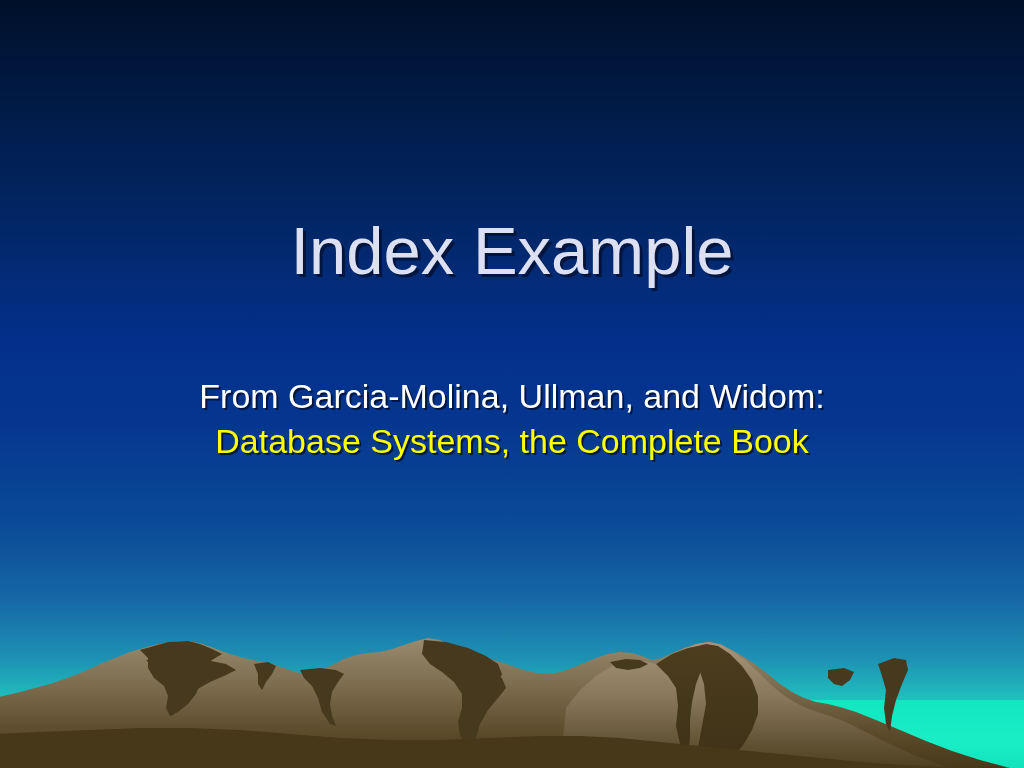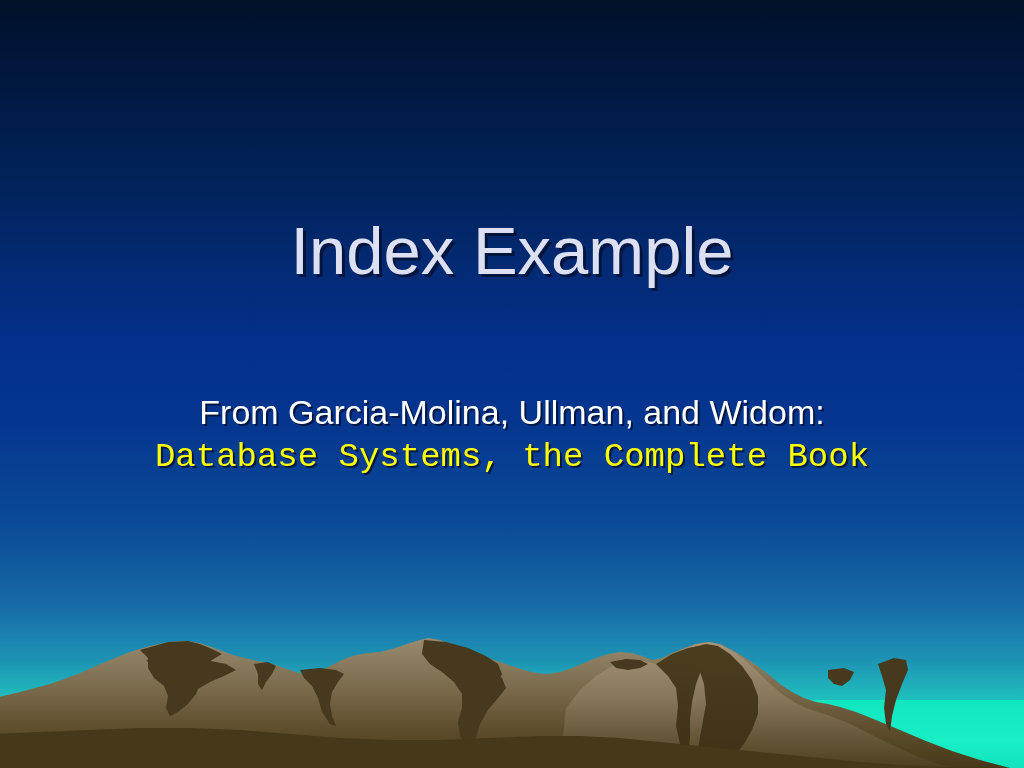--- a/index.html
+++ b/index.html
@@ -77,35 +77,35 @@
     line-height: 1.04;
     font-weight: normal;
     color: #DCE0F2;
     letter-spacing: 0px;
     text-shadow: 3px 3px 0 rgba(0, 8, 30, 0.62);
     white-space: nowrap;
   }
 
   .subtitle {
     position: absolute;
-    top: 390px;
+    top: 374px;
     left: 0;
     width: 1024px;
     text-align: center;
   }
 
   .sub-line {
     font-size: 34px;
     line-height: 1.31;
     font-weight: normal;
     white-space: nowrap;
     text-shadow: 2px 2px 0 rgba(0, 6, 26, 0.66);
   }
   .sub-line.white  { color: #FFFFFF; }
-  .sub-line.yellow { color: #FFFF00; font-family: Liberation Mono, monospace; }
+  .sub-line.yellow { color: #FFFF00; }
 </style>
 </head>
 <body>
 
 <div id="slide">
 
   <div id="sky"></div>
   <div id="sky-band"></div>
 
   <svg id="mountains" viewBox="0 0 1024 140" preserveAspectRatio="none">

